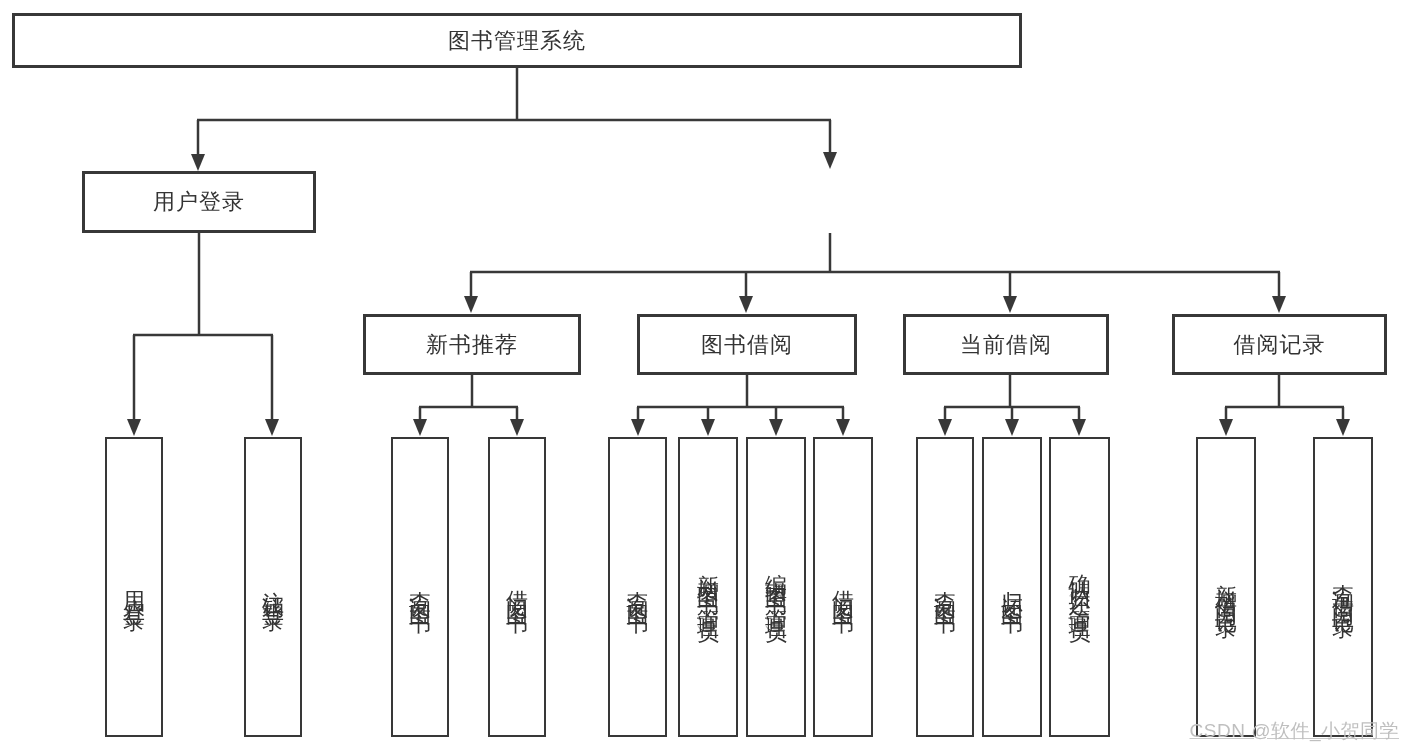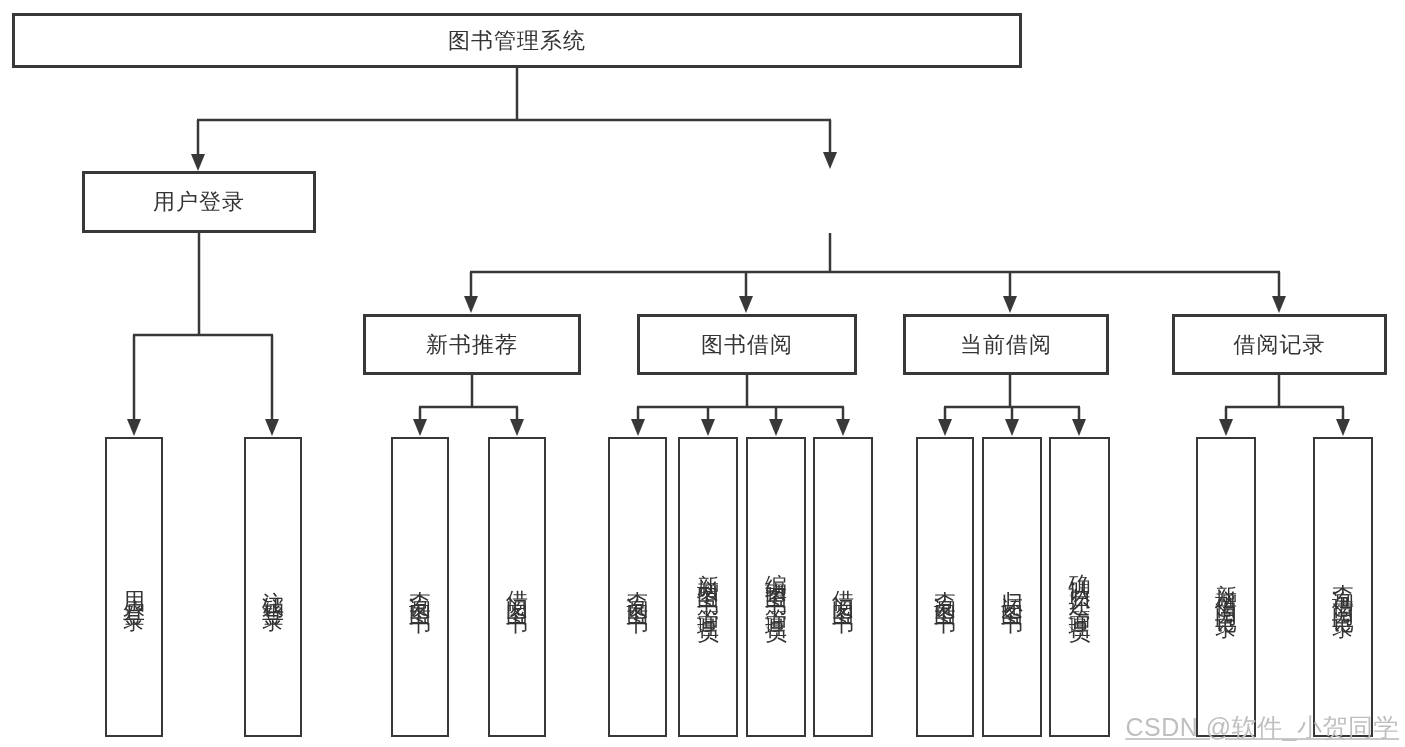--- a/index.html
+++ b/index.html
@@ -38,21 +38,21 @@
     writing-mode: vertical-rl;
     text-orientation: mixed;
     font-size: 22px;
     line-height: 1;
     letter-spacing: 7px;
   }
   .watermark {
     position: absolute;
     right: 6px;
     bottom: 3px;
-    font-size: 25px;
+    font-size: 19px;
     letter-spacing: 0.5px;
     color: #bfbfbf;
     text-decoration: underline;
     text-decoration-color: #c9c9c9;
     white-space: nowrap;
     z-index: 5;
   }
 </style>
 </head>
 <body>

